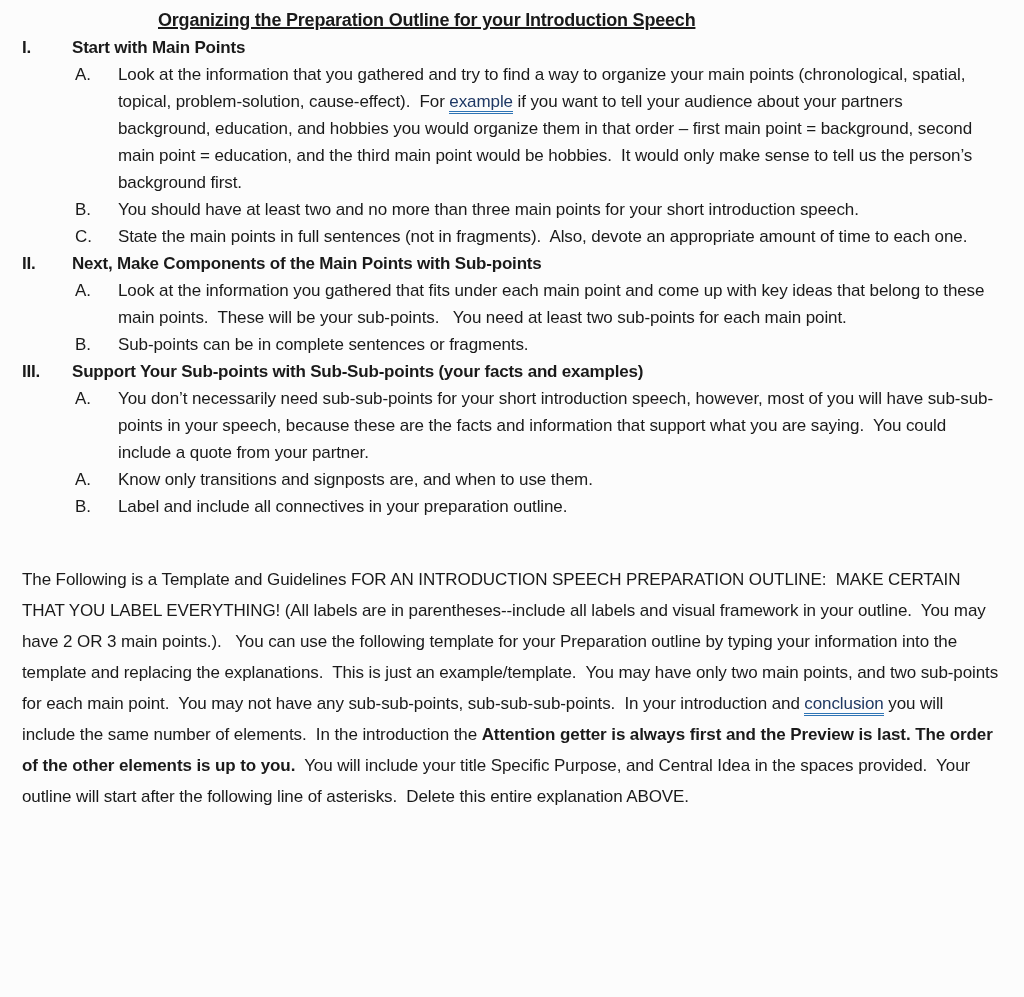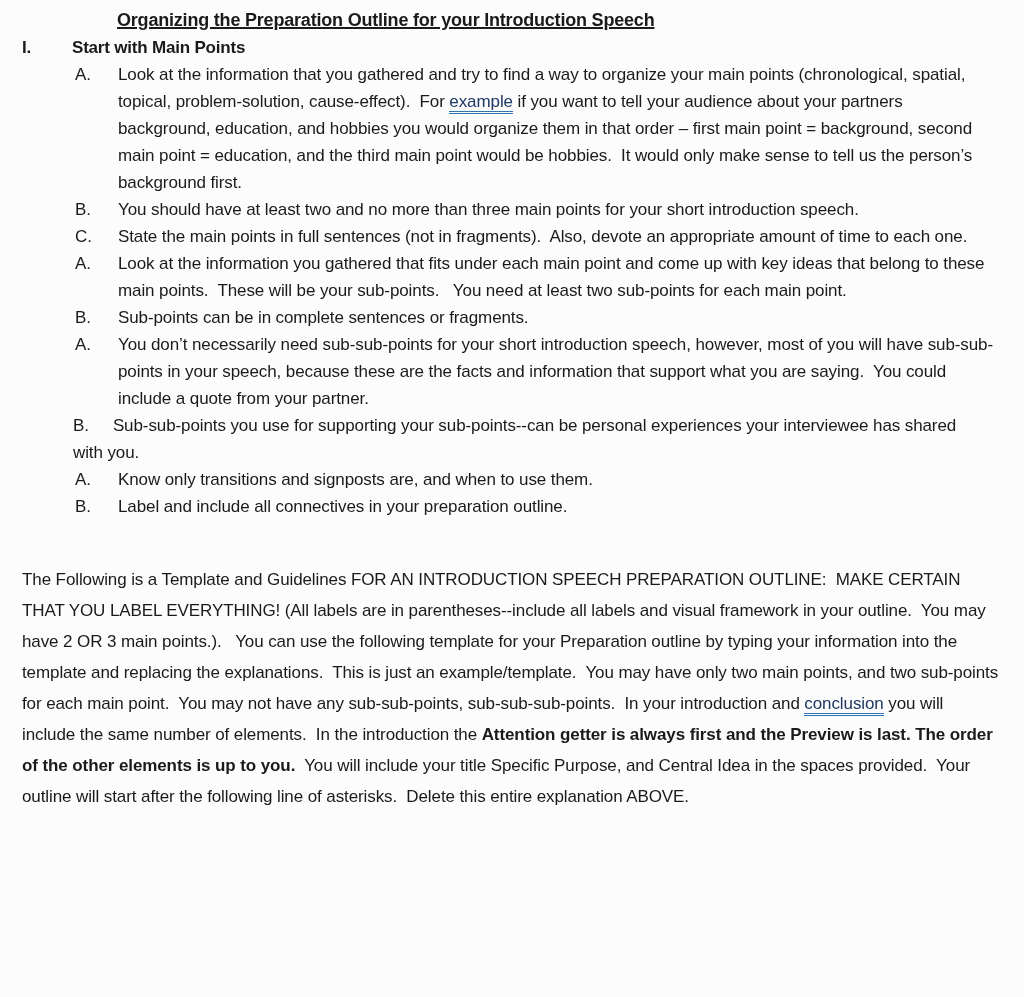--- a/index.html
+++ b/index.html
@@ -13,20 +13,21 @@
     color: #1a1a1a;
   }
   .page { padding-top: 7px; }
   .title-row { margin-left: 117px; line-height: 27px; }
   .doc-title {
     font-size: 18px;
     font-weight: bold;
     text-decoration: underline;
     text-decoration-thickness: 2px;
     letter-spacing: -0.2px;
+    margin-left: 41px;
   }
   .heading-row {
     display: flex;
     font-size: 17px;
     font-weight: bold;
     line-height: 27px;
     letter-spacing: -0.2px;
   }
   .numeral { flex: none; width: 50px; padding-left: 22px; }
   .heading { flex: 1; padding-right: 20px; }
@@ -92,37 +93,42 @@
       <span class="letter">B.</span>
       <p class="item-text"><span>You should have at least two and no more than three main points for your short introduction speech.</span></p>
     </div>
     <div class="item-row">
       <span class="letter">C.</span>
       <p class="item-text"><span>State the main points in full sentences (not in fragments).  Also, devote an appropriate amount of time to each one.</span></p>
     </div>
   </div>
 
   <div class="section">
+    <div class="heading-row">
+      <span class="numeral">II.</span>
+      <span class="heading">Next, Make Components of the Main Points with Sub-points</span>
+    </div>
     <div class="item-row">
       <span class="letter">A.</span>
       <p class="item-text"><span>Look at the information you gathered that fits under each main point and come up with key ideas that belong to these main points.  These will be your sub-points.   You need at least two sub-points for each main point.</span></p>
     </div>
     <div class="item-row">
       <span class="letter">B.</span>
       <p class="item-text"><span>Sub-points can be in complete sentences or fragments.</span></p>
     </div>
   </div>
 
   <div class="section">
+    <div class="heading-row">
+      <span class="numeral">III.</span>
+      <span class="heading">Support Your Sub-points with Sub-Sub-points (your facts and examples)</span>
+    </div>
     <div class="item-row">
       <span class="letter">A.</span>
       <p class="item-text"><span>You don’t necessarily need sub-sub-points for your short introduction speech, however, most of you will have sub-sub-points in your speech, because these are the facts and information that support what you are saying.  You could include a quote from your partner.</span></p>
-    </div>
-    <div class="item-outdent">
-      <p class="item-text-outdent"><span>B.</span><span class="letter-gap"></span><span>Sub-sub-points you use for supporting your sub-points--can be personal experiences your interviewee has shared with you.</span></p>
     </div>
   </div>
 
   <div class="section">
     <div class="item-row">
       <span class="letter">A.</span>
       <p class="item-text"><span>Know only transitions and signposts are, and when to use them.</span></p>
     </div>
     <div class="item-row">
       <span class="letter">B.</span>

